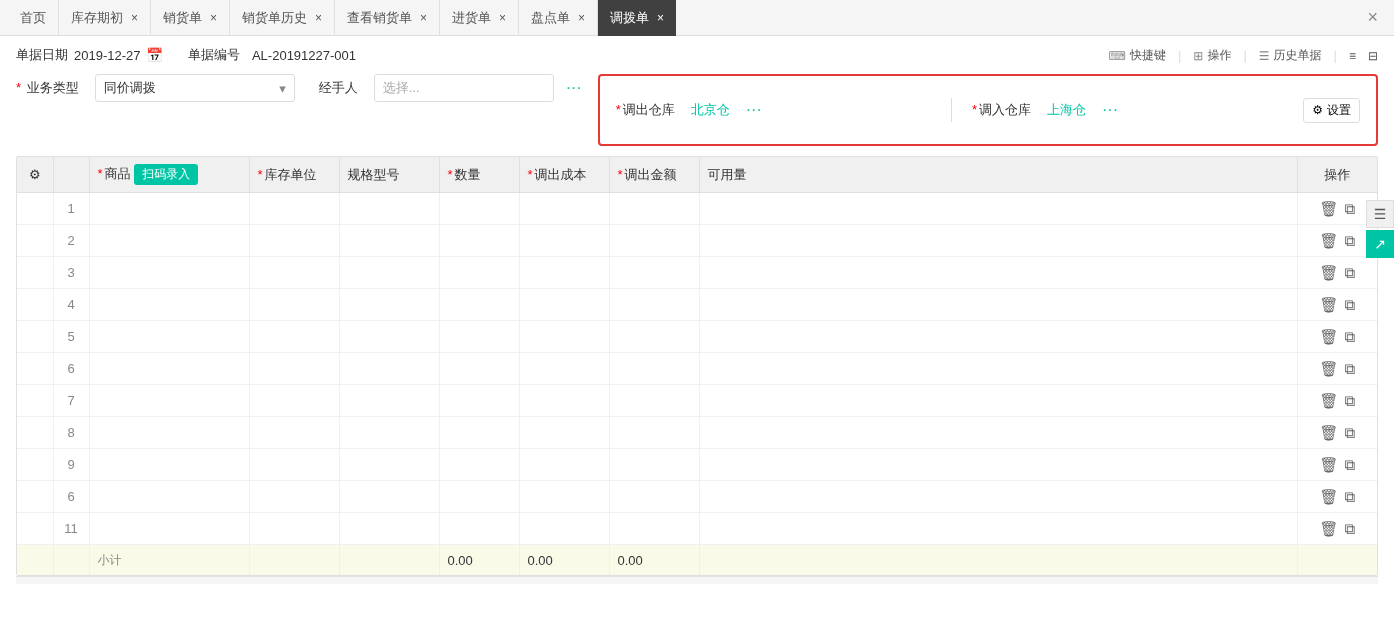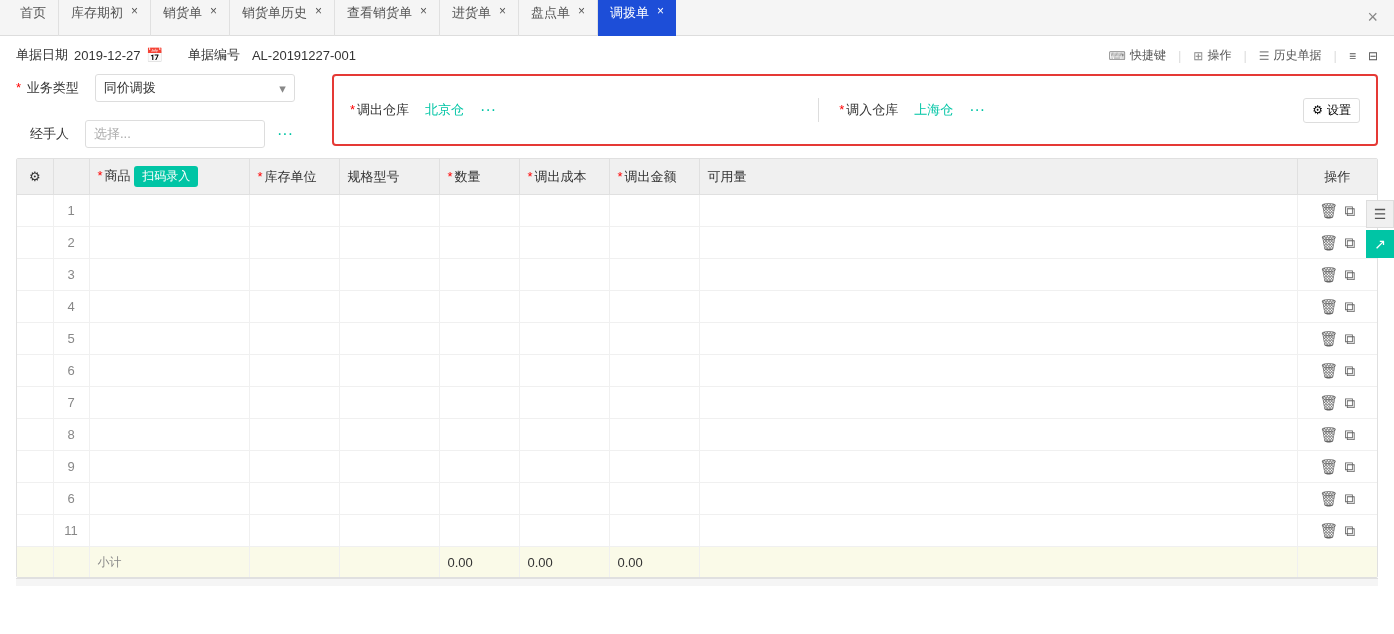--- a/index.html
+++ b/index.html
@@ -8,32 +8,32 @@
     
     .tab-bar {
       display: flex; align-items: center;
       background: #f5f5f5;
       border-bottom: 1px solid #ddd;
       padding: 0 8px;
       height: 36px;
       position: relative;
     }
     .tab-item {
-      display: flex; align-items: flex-start;
-      padding: 4px 12px;
+      display: flex; align-items: center;
+      padding: 11px 12px;
       height: 36px;
       cursor: pointer;
       font-size: 13px;
       color: #555;
       border-right: 1px solid #e0e0e0;
       white-space: nowrap;
       gap: 6px;
     }
     .tab-item.active {
-      background: #1d4ed8;
+      background: #404040;
       color: #fff;
       border-right: none;
     }
     .tab-close {
       font-size: 12px; cursor: pointer; color: inherit; margin-left: 2px;
     }
     .tab-bar-close {
       margin-left: auto;
       cursor: pointer;
       font-size: 18px;
@@ -246,21 +246,21 @@
         <span>≡</span>
       </div>
       <div class="header-action-btn">
         <span>⊟</span>
       </div>
     </div>
   </div>
 
   <div style="display:flex; align-items:flex-start; gap:16px; margin-bottom:10px;">
 
-    <div style="min-width:300px; display:flex; flex-direction:column; gap:18px;">
+    <div style="min-width:300px; display:flex; flex-direction:row; gap:10px;">
 
       <div class="form-field">
         <span>
           <span class="required">*</span>
           <span>业务类型</span>
         </span>
         <div class="form-select" style="width:200px; margin-left:8px;">
           <span>同价调拨</span>
           <span style="color:#888;">▾</span>
         </div>

